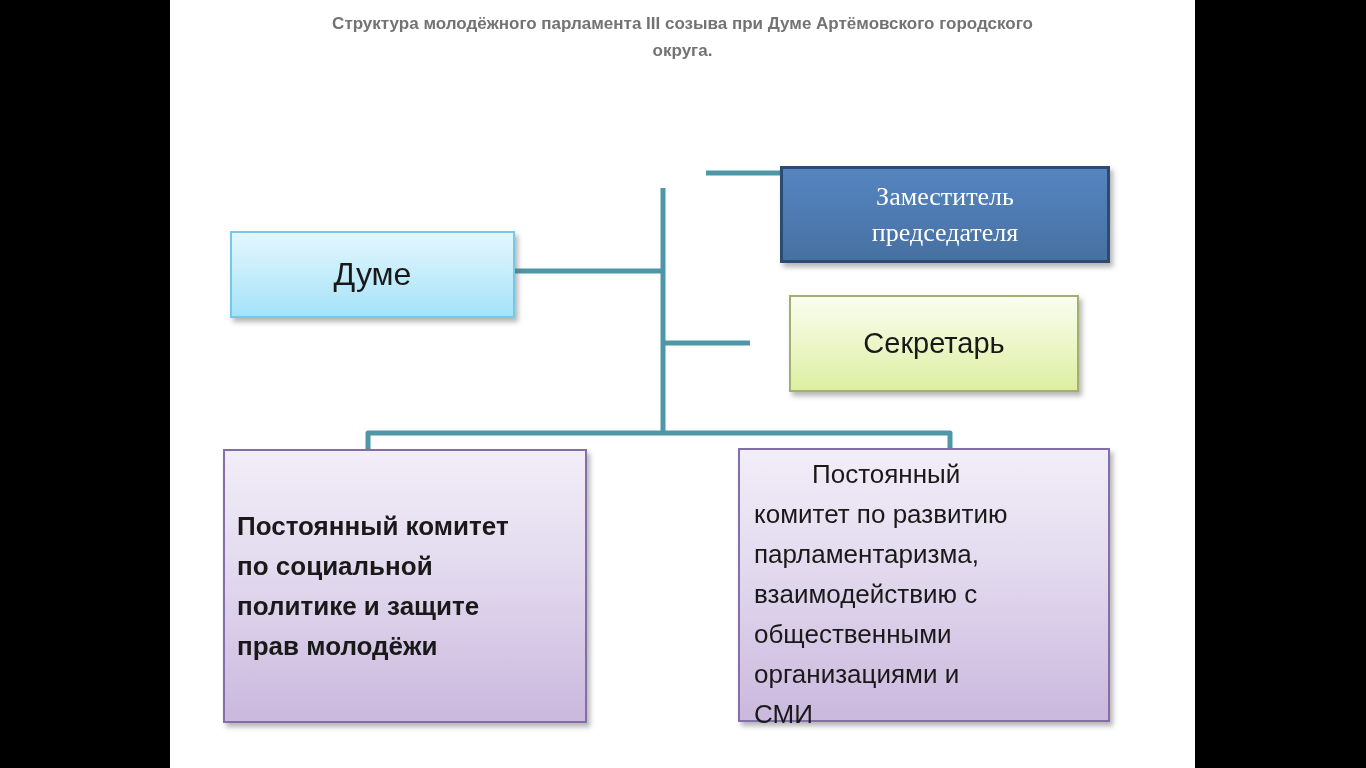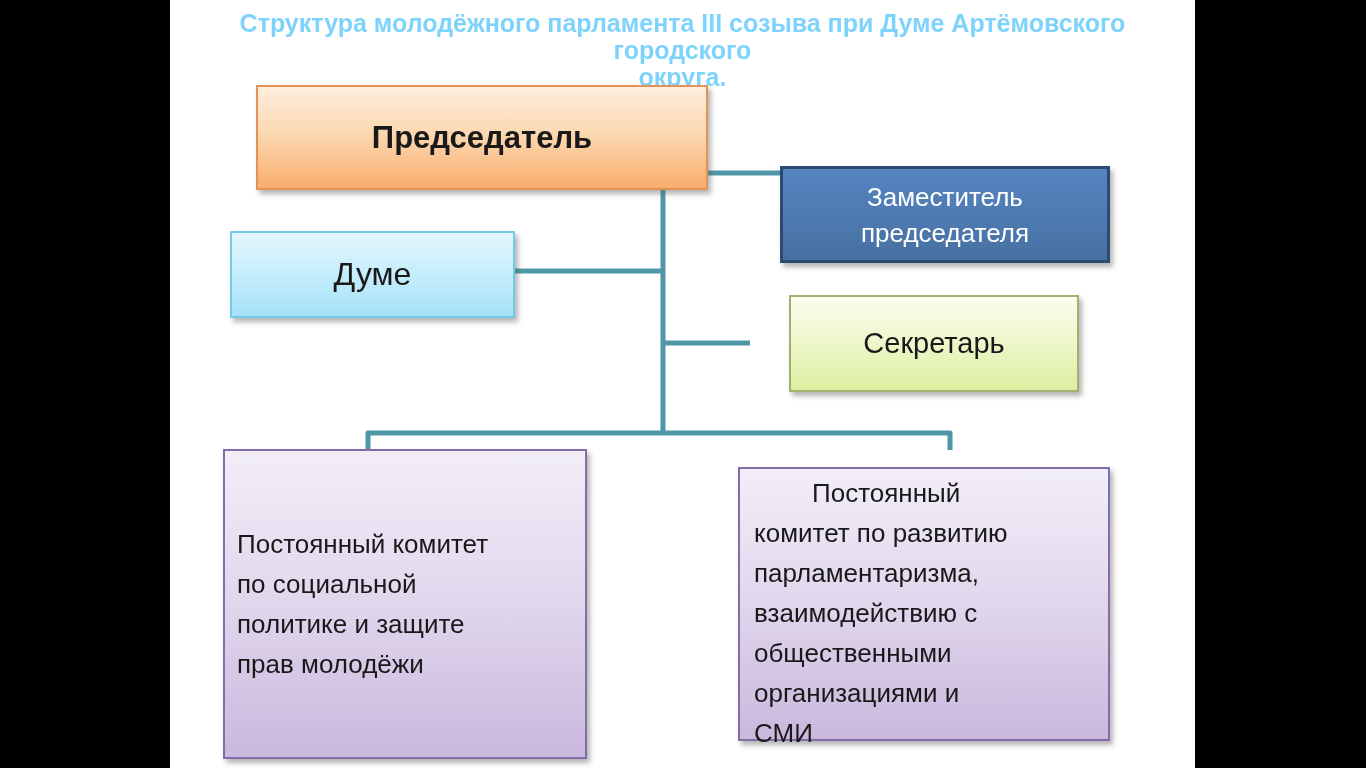--- a/index.html
+++ b/index.html
@@ -31,24 +31,24 @@
   }
   .letterbox.left  { left: 0; width: 170px; }
   .letterbox.right { left: 1195px; width: 171px; }
 
   .diagram-title {
     position: absolute;
     left: 170px;
     top: 10px;
     width: 1025px;
     text-align: center;
-    font-size: 25px;
+    font-size: 17px;
     line-height: 27px;
     font-weight: bold;
-    color: #7dd3fc;
+    color: #737373;
     white-space: pre-line;
   }
 
   .connectors {
     position: absolute;
     left: 0;
     top: 0;
     width: 1366px;
     height: 768px;
   }
@@ -73,20 +73,21 @@
     text-align: center;
   }
   .node.deputy {
     left: 780px; top: 166px; width: 330px; height: 97px;
     background: linear-gradient(180deg, #5584bf 0%, #4d79b0 60%, #47709f 100%);
     border: 3px solid #2d4b72;
     color: #ffffff;
     font-size: 26px;
     line-height: 36px;
     text-align: center;
+    font-family: Liberation Serif, serif;
   }
   .node.council {
     left: 230px; top: 231px; width: 285px; height: 87px;
     background: linear-gradient(180deg, #e2f6fd 0%, #c8eefb 45%, #a5e2f9 100%);
     border: 2px solid #74c8e8;
     font-size: 32px;
     text-align: center;
   }
   .node.secretary {
     left: 748px; top: 295px; width: 290px; height: 97px;
@@ -98,28 +99,28 @@
   }
   .node.purple {
     background: linear-gradient(180deg, #f2eef8 0%, #e2d9ee 45%, #cab8dd 100%);
     border: 2px solid #836eaa;
     font-size: 26px;
     line-height: 40px;
     justify-content: flex-start;
     text-align: left;
   }
   .node.committee-social {
-    left: 223px; top: 449px; width: 364px; height: 310px;
+    left: 223px; top: 449px; width: 364px; height: 274px;
     padding: 0 10px 0 12px;
+    font-weight: bold;
   }
   .node.committee-parliament {
     left: 738px; top: 448px; width: 372px; height: 274px;
     padding: 4px 6px 0 14px;
     align-items: flex-start;
-    margin-top: 19px;
   }
   .node.committee-parliament .lbl { text-indent: 58px; }
 </style>
 </head>
 <body>
 
 <div class="canvas">
 
   <div class="content-panel"></div>
   <div class="letterbox left"></div>
@@ -131,23 +132,20 @@
   <svg class="connectors" viewBox="0 0 1366 768" xmlns="http://www.w3.org/2000/svg">
     <g stroke="#4f97a8" stroke-width="5" fill="none" stroke-linejoin="round">
       <line x1="706" y1="173" x2="782" y2="173"></line>
       <line x1="663" y1="188" x2="663" y2="433"></line>
       <line x1="513" y1="271" x2="665" y2="271"></line>
       <line x1="661" y1="343" x2="750" y2="343"></line>
       <polyline points="368,451 368,433 950,433 950,450"></polyline>
     </g>
   </svg>
 
-  <div class="node chairman">
-    <span class="lbl">Председатель</span>
-  </div>
 
   <div class="node deputy">
     <span class="lbl">Заместитель
 председателя</span>
   </div>
 
   <div class="node council">
     <span class="lbl">Думе</span>
   </div>
 

